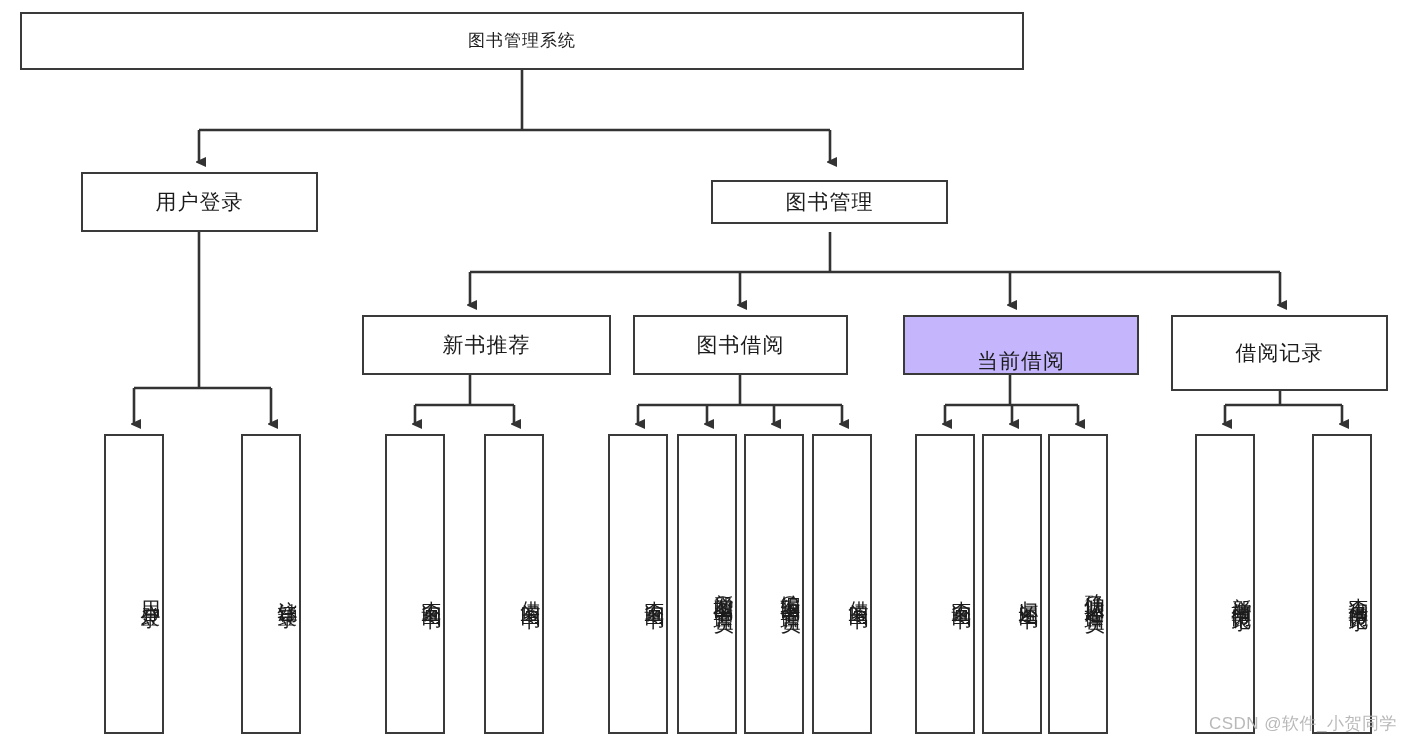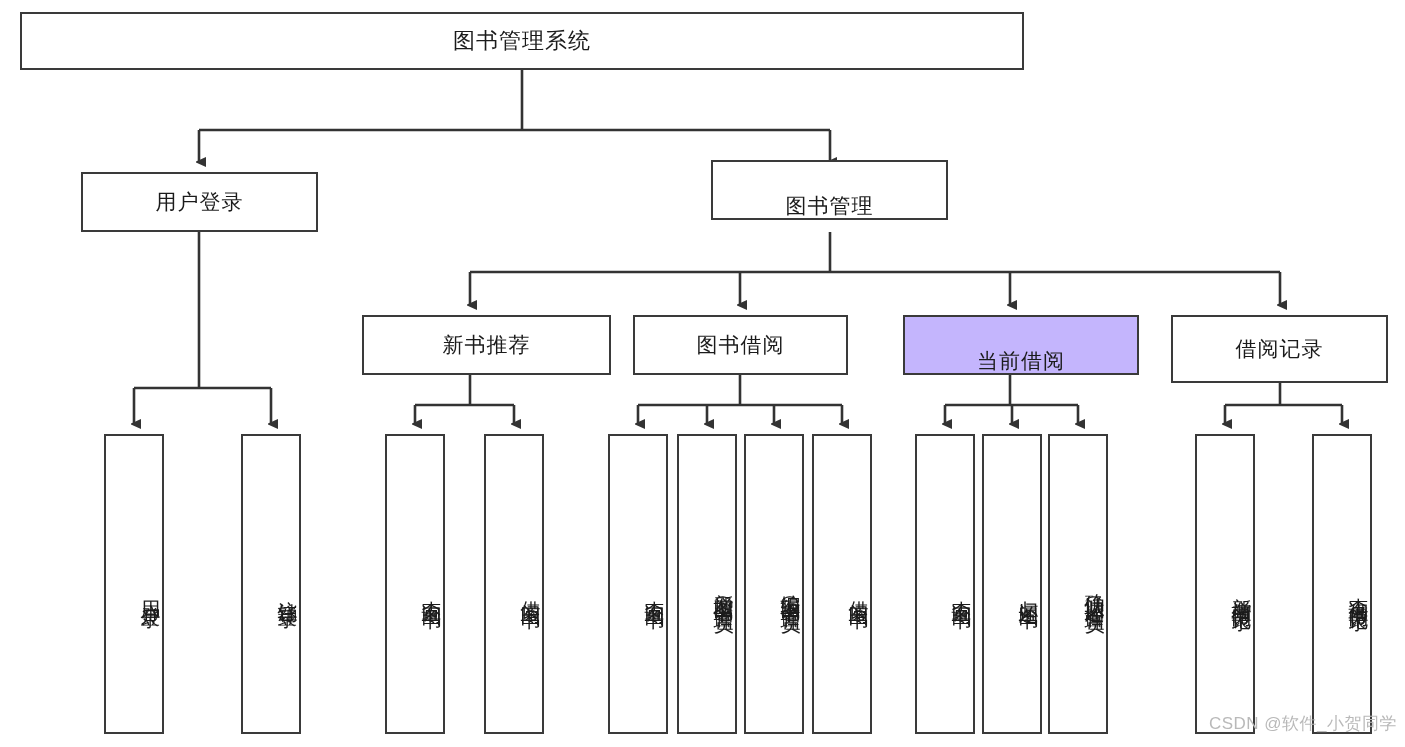--- a/index.html
+++ b/index.html
@@ -50,21 +50,21 @@
     align-items: flex-start;
     justify-content: center;
     padding-top: 14px;
   }
   .node.vert .vlabel {
     writing-mode: vertical-rl;
     text-orientation: upright;
     white-space: nowrap;
   }
   #root-node {
-    font-size: 22px;
+    font-size: 17px;
   }
   .watermark {
     position: absolute;
     right: 8px;
     bottom: 12px;
     font-size: 17px;
     color: #b9b9b9;
     letter-spacing: 0.5px;
     white-space: nowrap;
     font-family: "Liberation Sans", "DejaVu Sans", sans-serif;
@@ -129,34 +129,34 @@
     </g>
   </svg>
 
   <div class="node horiz" id="root-node" style="left: 20px; top: 12px; width: 1004px; height: 58px; border-color: rgb(58, 58, 58); color: rgb(27, 27, 27); background: rgb(255, 255, 255);">
     <span>图书管理系统</span>
   </div>
 
   <div class="node horiz" style="left: 81px; top: 172px; width: 237px; height: 60px; border-color: rgb(58, 58, 58); color: rgb(27, 27, 27); background: rgb(255, 255, 255);">
     <span>用户登录</span>
   </div>
-  <div class="node horiz" style="left: 711px; top: 160px; width: 237px; height: 60px; border-color: rgb(58, 58, 58); color: rgb(27, 27, 27); background: rgb(255, 255, 255); align-items: flex-end;">
+  <div class="node horiz" style="left: 711px; top: 180px; width: 237px; height: 44px; border-color: rgb(58, 58, 58); color: rgb(27, 27, 27); background: rgb(255, 255, 255);">
     <span>图书管理</span>
   </div>
 
   <div class="node horiz" style="left: 362px; top: 315px; width: 249px; height: 60px; border-color: rgb(58, 58, 58); color: rgb(27, 27, 27); background: rgb(255, 255, 255);">
     <span>新书推荐</span>
   </div>
   <div class="node horiz" style="left: 633px; top: 315px; width: 215px; height: 60px; border-color: rgb(58, 58, 58); color: rgb(27, 27, 27); background: rgb(255, 255, 255);">
     <span>图书借阅</span>
   </div>
   <div class="node horiz" style="left: 903px; top: 315px; width: 236px; height: 60px; border-color: rgb(58, 58, 58); color: rgb(27, 27, 27); background: #c4b5fd; align-items: flex-end;">
     <span>当前借阅</span>
   </div>
-  <div class="node horiz" style="left: 1171px; top: 315px; width: 217px; height: 68px; border-color: rgb(58, 58, 58); color: rgb(27, 27, 27); background: rgb(255, 255, 255);">
+  <div class="node horiz" style="left: 1171px; top: 315px; width: 217px; height: 76px; border-color: rgb(58, 58, 58); color: rgb(27, 27, 27); background: rgb(255, 255, 255);">
     <span>借阅记录</span>
   </div>
 
   <div class="node vert" style="left: 104px; top: 434px; width: 60px; height: 300px; border-color: rgb(58, 58, 58); color: rgb(27, 27, 27); background: rgb(255, 255, 255);">
     <span class="vlabel">用户登录</span>
   </div>
   <div class="node vert" style="left: 241px; top: 434px; width: 60px; height: 300px; border-color: rgb(58, 58, 58); color: rgb(27, 27, 27); background: rgb(255, 255, 255);">
     <span class="vlabel">注销登录</span>
   </div>
   <div class="node vert" style="left: 385px; top: 434px; width: 60px; height: 300px; border-color: rgb(58, 58, 58); color: rgb(27, 27, 27); background: rgb(255, 255, 255);">

